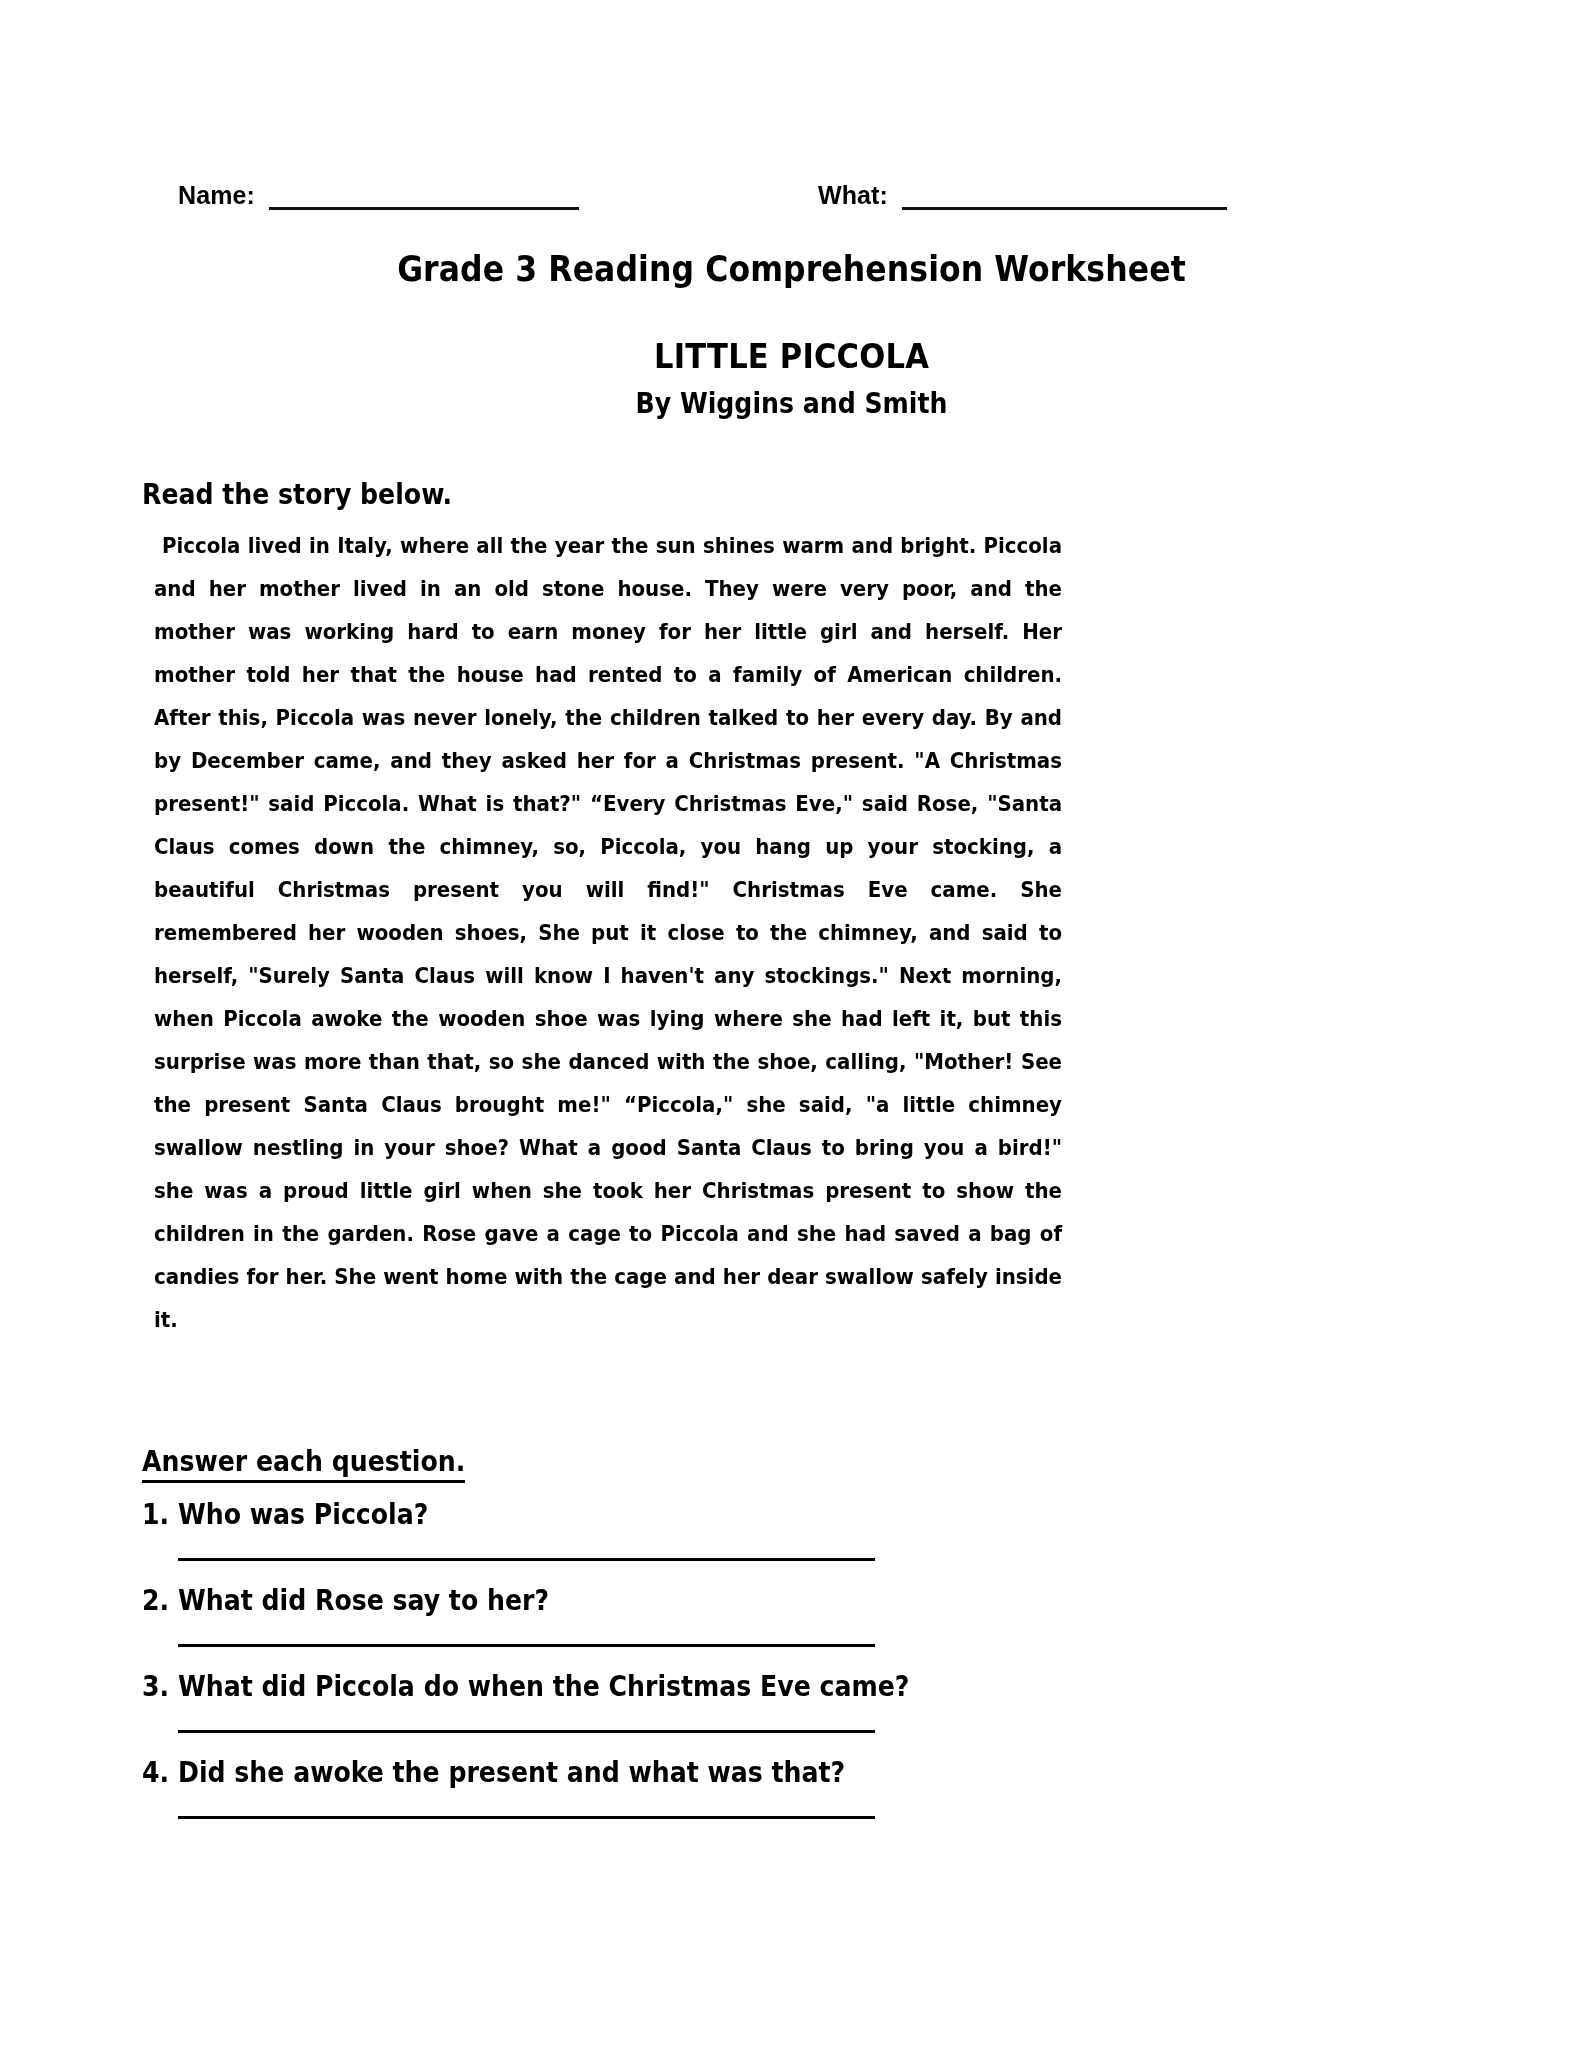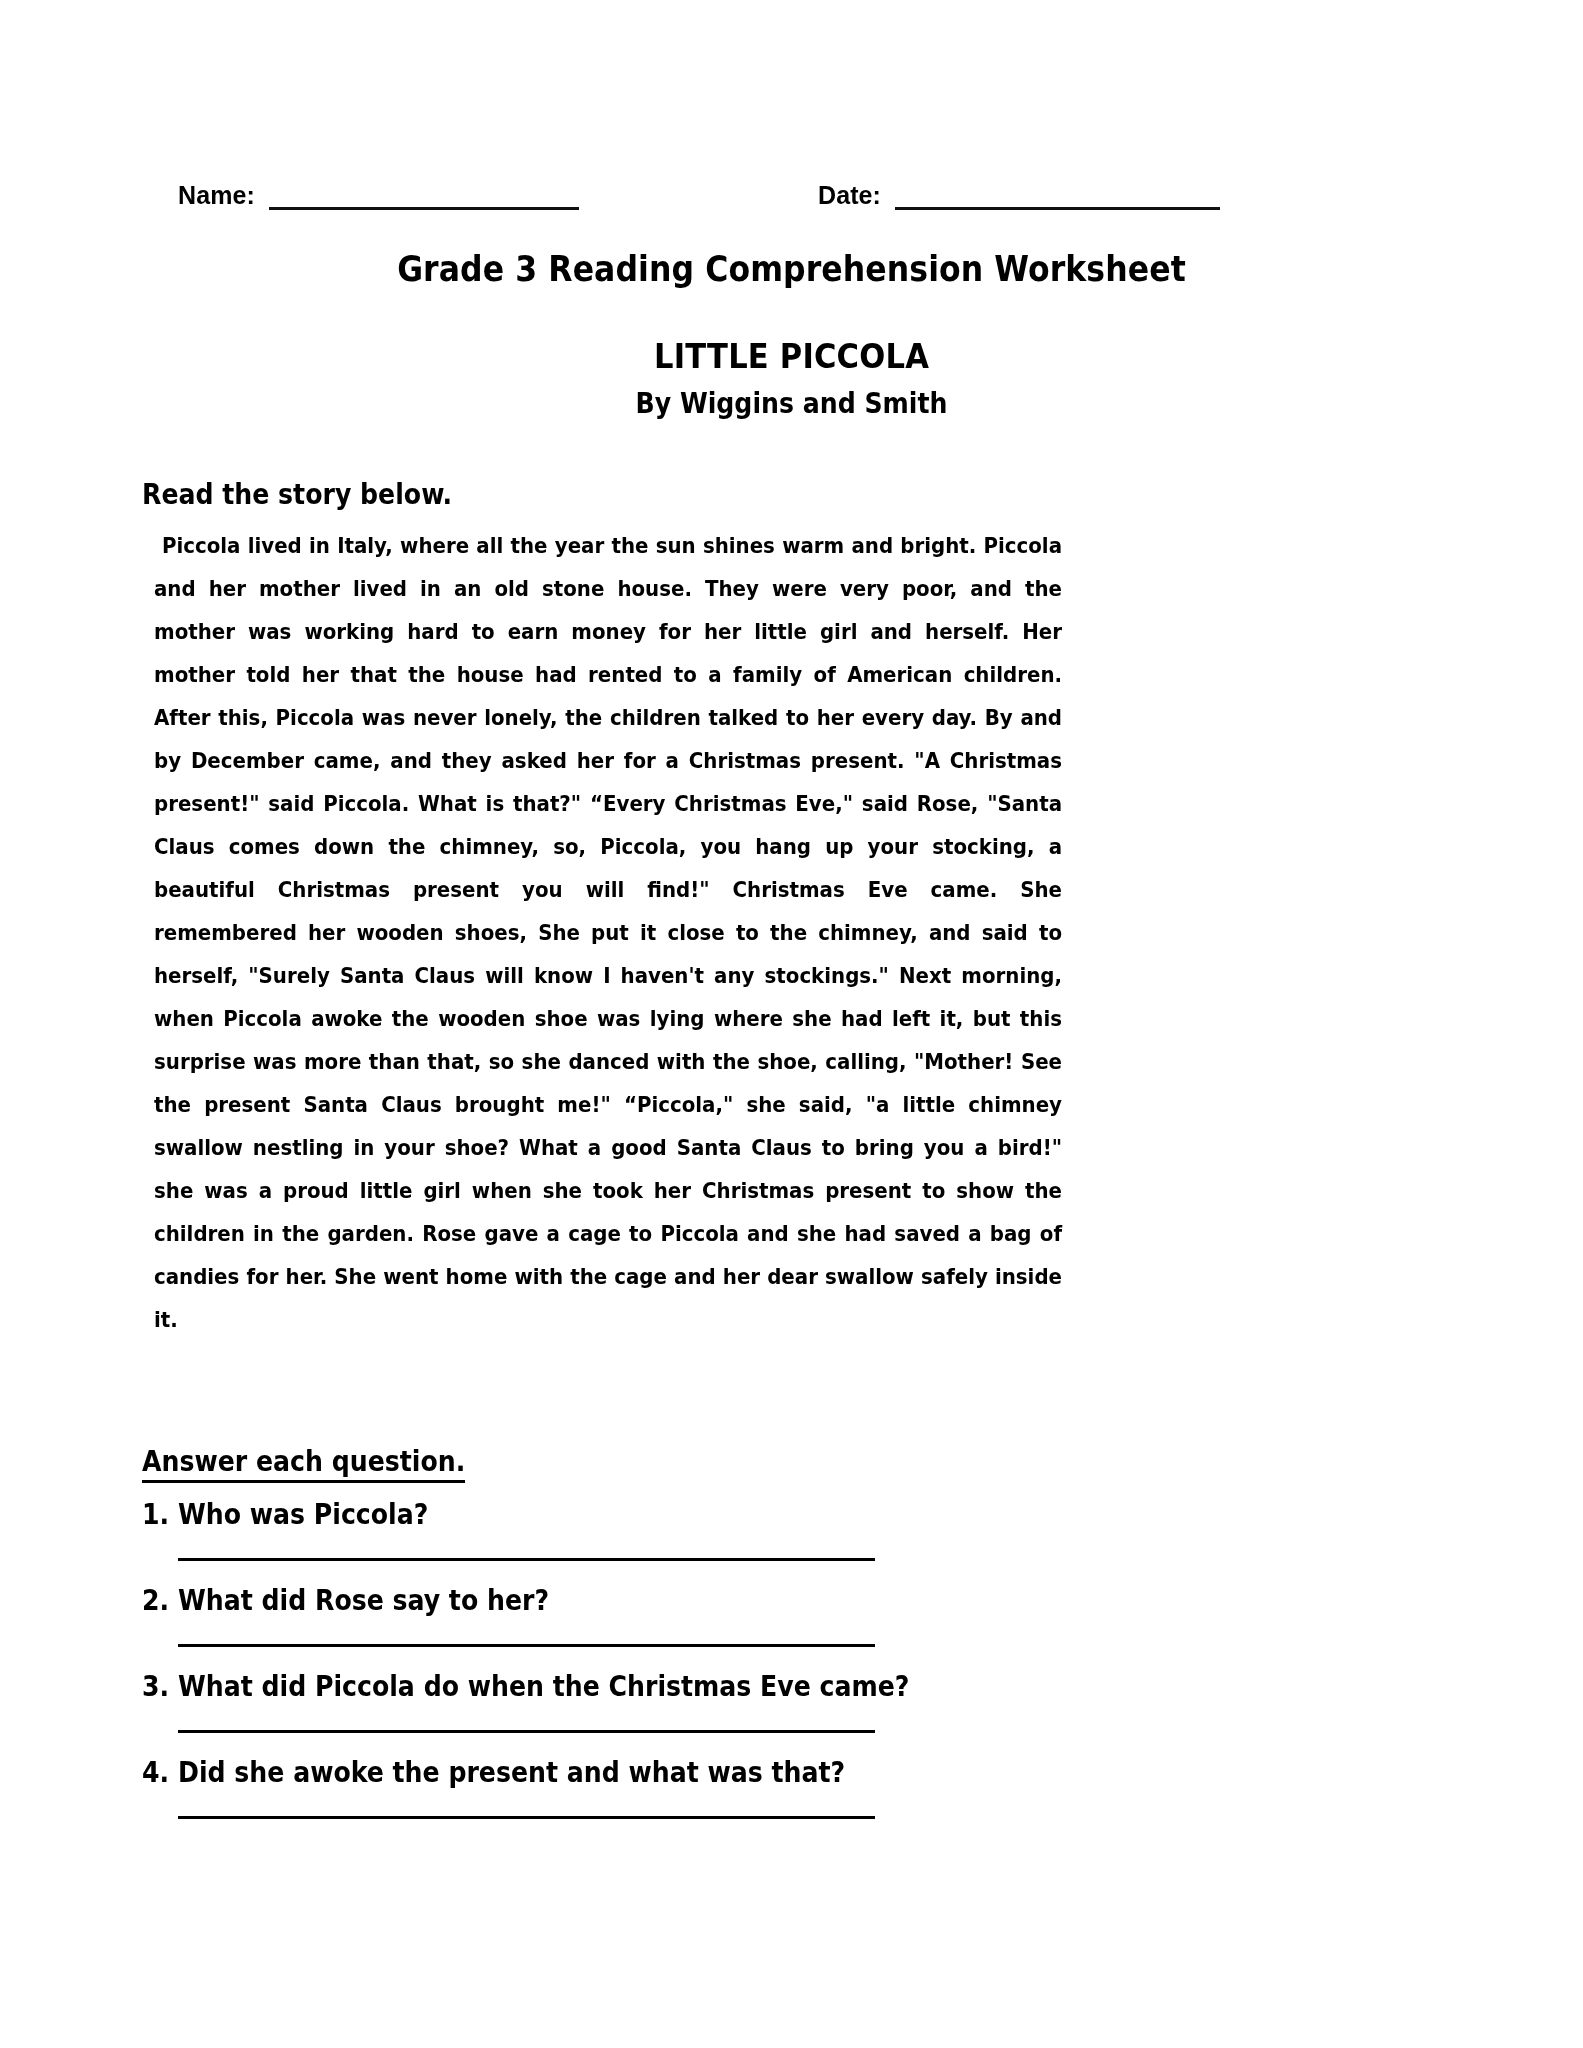--- a/index.html
+++ b/index.html
@@ -175,21 +175,21 @@
 <body>
 
 <div class="page">
 
   <div class="namedate-row">
     <div class="nd-block name-block">
       <span class="nd-label">Name:</span>
       <span class="nd-rule"></span>
     </div>
     <div class="nd-block date-block">
-      <span class="nd-label">Date:</span>
+      <span class="nd-label">What:</span>
       <span class="nd-rule"></span>
     </div>
   </div>
 
   <div class="titles">
     <div class="worksheet-title">Grade 3 Reading Comprehension Worksheet</div>
     <div class="story-title">LITTLE PICCOLA</div>
     <div class="story-author">By Wiggins and Smith</div>
   </div>
 

